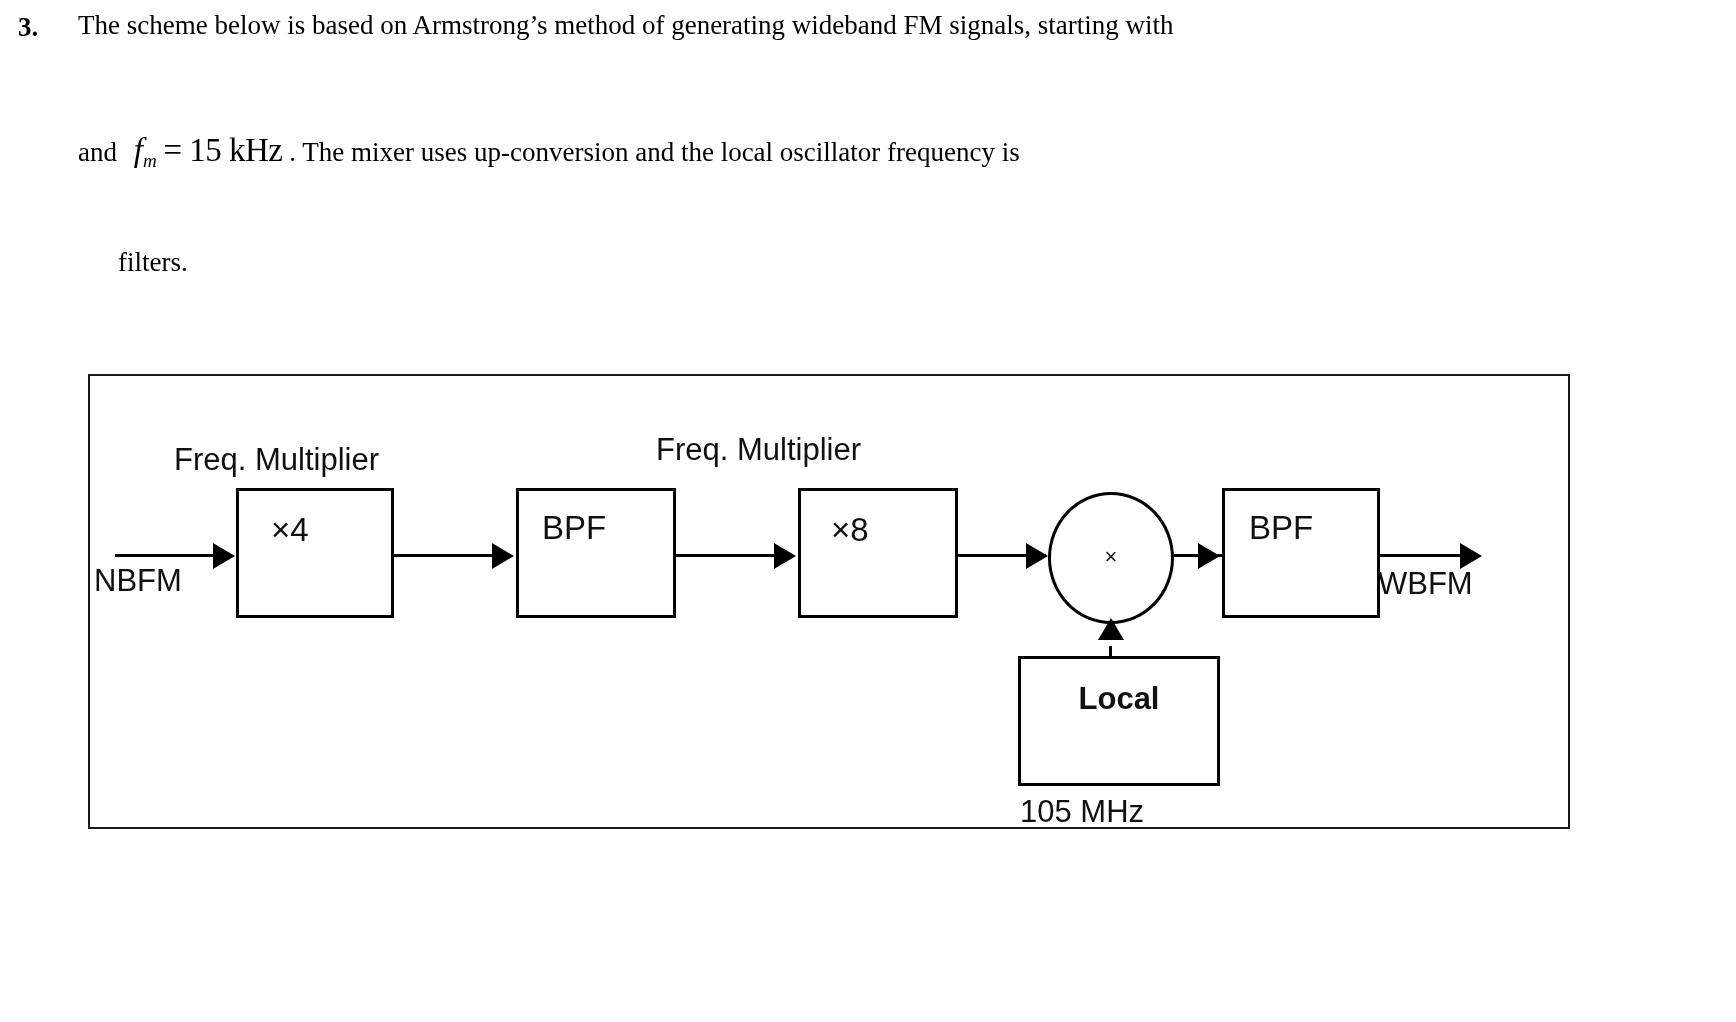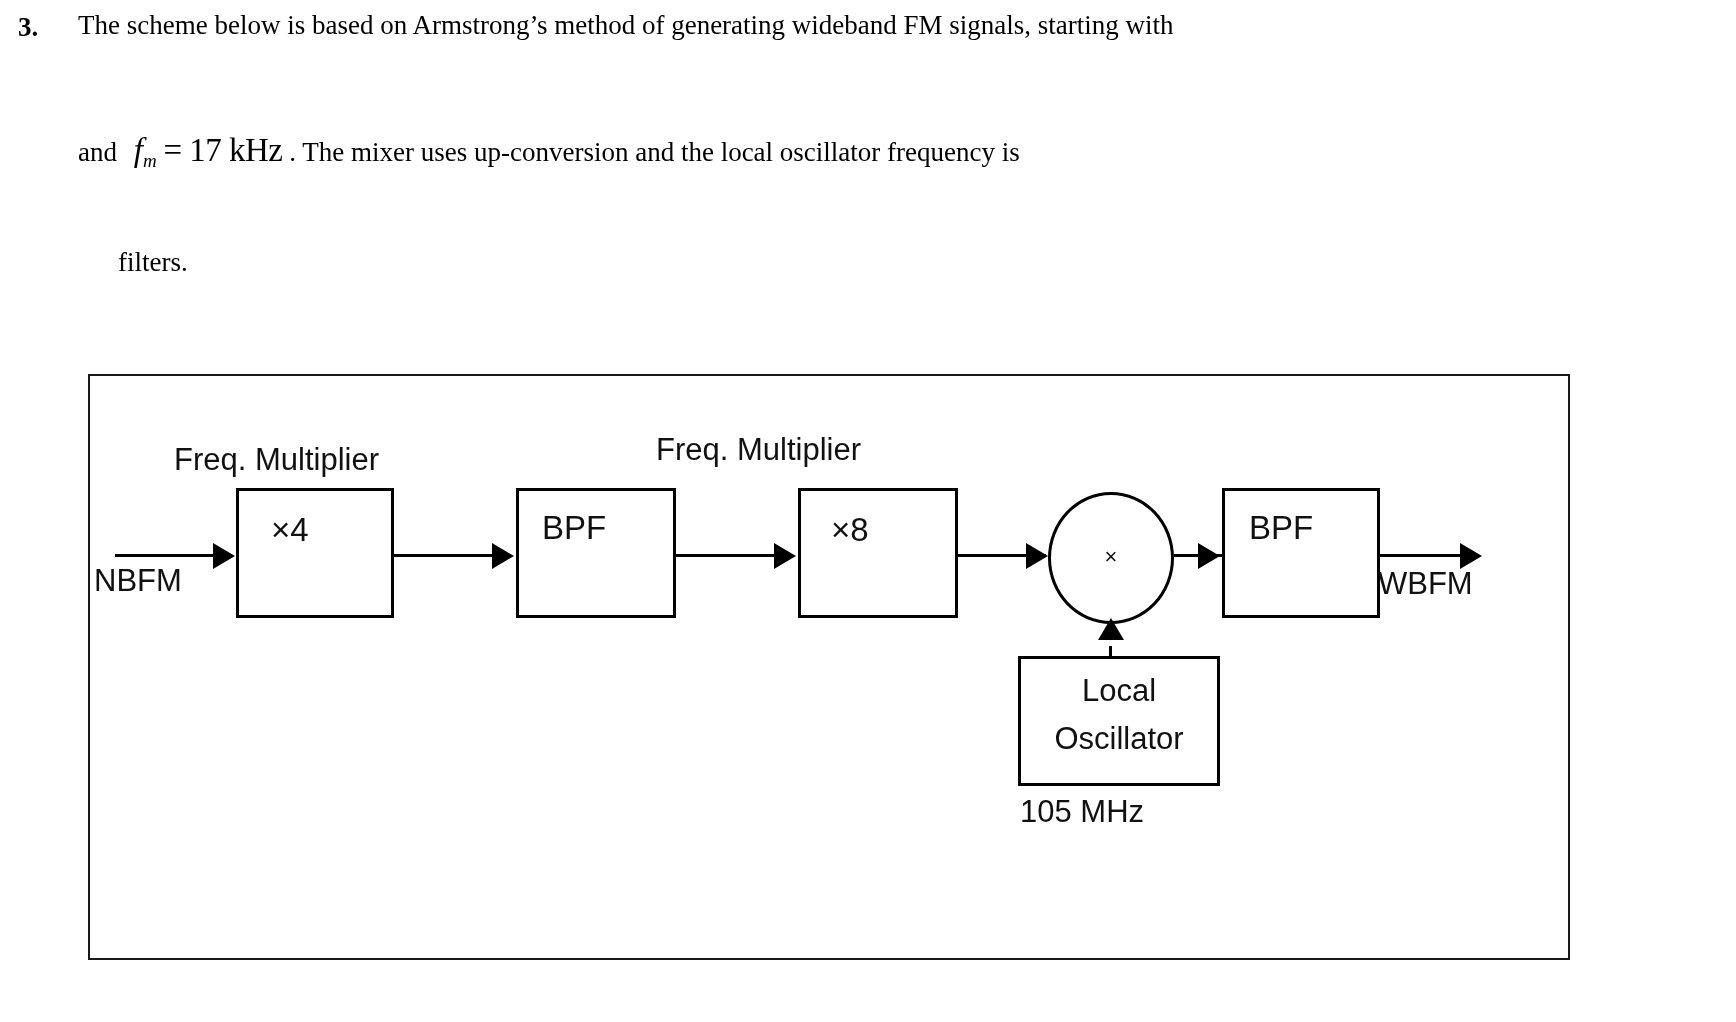--- a/index.html
+++ b/index.html
@@ -65,21 +65,21 @@
     vertical-align: -6px;
     font-family: "Liberation Serif", serif;
   }
 
   
   #diagram-frame {
     position: absolute;
     left: 88px;
     top: 374px;
     width: 1482px;
-    height: 586px;
+    height: 455px;
     border: 2px solid #1a1a1a;
     box-sizing: border-box;
     background: #ffffff;
   }
 
   
   .block {
     position: absolute;
     border: 3px solid #000000;
     box-sizing: border-box;
@@ -190,21 +190,21 @@
 <div id="question-block">
 
   <div class="qnum">3.</div>
 
   <div class="qline" id="qline1">The scheme below is based on Armstrong’s method of generating wideband FM signals, starting with</div>
 
 
   <div class="qline" id="qline3">
     <span>and</span>
     <span class="mathbig mathitalic" style="padding-left:10px;">f</span><span class="sub">m</span>
-    <span class="mathbig-b">= 17 kHz</span>
+    <span class="mathbig-b">= 15 kHz</span>
     <span>.  The mixer uses up-conversion and the local oscillator frequency is</span>
   </div>
 
 
   <div class="qline" id="qline5">filters.</div>
 </div>
 
 <div id="diagram-frame">
 
   <div class="caption" style="left:84px; top:66px;">Freq. Multiplier</div>
@@ -247,19 +247,18 @@
   </div>
 
   <div class="hline" style="left:1290px; top:178px; width:92px;"></div>
   <div class="arrowhead-right" style="left:1370px; top:167px;"></div>
   <div class="portlabel" style="left:1288px; top:190px;">WBFM</div>
 
   <div class="vline" style="left:1019px; top:270px; height:120px;"></div>
   <div class="arrowhead-up" style="left:1008px; top:242px;"></div>
 
   <div id="lo-box" style="left:928px; top:280px; width:202px; height:130px;">
-    <div class="lo-line" style="margin-top:8px;">Local</div>
-    <div class="lo-line">Oscillator</div>
+    <div class="lo-line" style="margin-top:16px;font-weight:bold;">Local</div>
   </div>
 
   <div id="lo-freq" style="left:930px; top:418px;">105 MHz</div>
 
 </div>
 
 </body></html>

